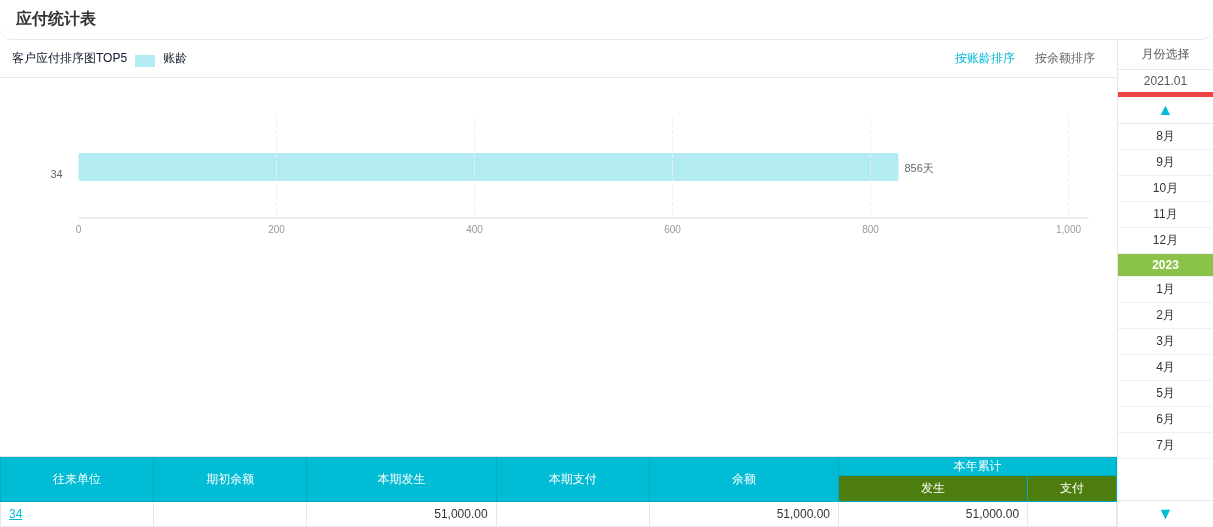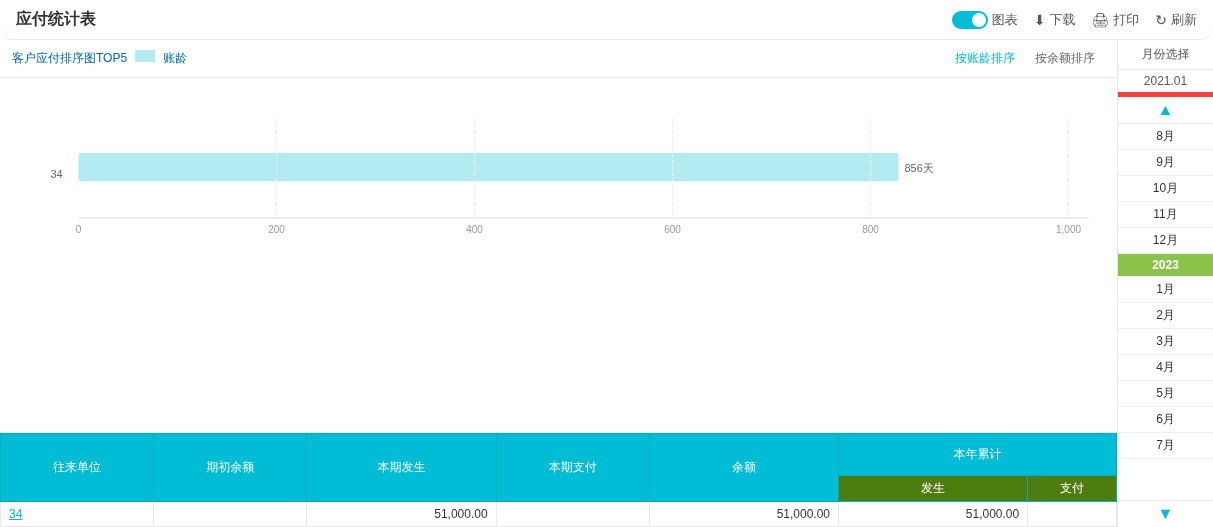--- a/index.html
+++ b/index.html
@@ -19,35 +19,35 @@
     .toggle-slider:before { content: ''; position: absolute; width: 14px; height: 14px; left: 20px; top: 2px; background: white; border-radius: 50%; }
 
     
     .main-content { display: flex; flex: 1; overflow: hidden; }
 
     
     .chart-area { flex: 1; display: flex; flex-direction: column; overflow: hidden; }
 
     
     .chart-header { display: flex; align-items: center; justify-content: space-between; padding: 8px 12px; border-bottom: 1px solid #e8e8e8; }
-    .chart-legend { display: flex; align-items: flex-start; gap: 8px; font-size: 12px; color: #0369a1; }
+    .chart-legend { display: flex; align-items: flex-end; gap: 8px; font-size: 12px; color: #0f172a; }
     .legend-box { width: 20px; height: 12px; background: #b2ebf2; border: 1px solid #b2ebf2; }
     .chart-sort-btns { display: flex; gap: 0; }
     .sort-btn { padding: 2px 10px; border: none; background: none; cursor: pointer; font-size: 12px; color: #666; }
     .sort-btn.active { color: #00bcd4; border-bottom: 2px solid #00bcd4; }
     .sort-btn:first-child { border-bottom: none; }
 
     
     .chart-wrapper { flex: 1; position: relative; padding: 10px 10px 10px 40px; min-height: 200px; }
 
     
     .table-section { border-top: 1px solid #e8e8e8; overflow: auto; max-height: 130px; }
 
     table { width: 100%; border-collapse: collapse; }
-    .table-header-row td, .table-header-row th { background: #00bcd4; color: #fff; text-align: center; padding: 12px 4px; font-weight: normal; border: 1px solid #00acc1; font-size: 12px; }
+    .table-header-row td, .table-header-row th { background: #00bcd4; color: #fff; text-align: center; padding: 0 4px; font-weight: normal; border: 1px solid #00acc1; font-size: 12px; }
     .table-sub-row td { background: #4d7c0f; color: #fff; text-align: center; padding: 4px; border: 1px solid #00acc1; font-size: 12px; }
     .table-data-row td { padding: 5px 8px; border: 1px solid #e8e8e8; font-size: 12px; text-align: right; }
     .table-data-row td:first-child { text-align: left; color: #00bcd4; text-decoration: underline; cursor: pointer; }
     .colspan-header { background: #00bcd4; color: #fff; }
 
     
     .sidebar { width: 96px; background: #fff; border-left: 1px solid #e8e8e8; display: flex; flex-direction: column; overflow: hidden; }
     .sidebar-title { background: #fff; padding: 6px 4px; font-size: 12px; color: #555; border-bottom: 1px solid #e8e8e8; text-align: center; }
     .sidebar-date { background: #fff; padding: 4px; font-size: 12px; color: #555; text-align: center; border-bottom: 5px solid #ef4444; }
     .sidebar-months { flex: 1; overflow-y: auto; overflow-x: hidden; }
@@ -61,41 +61,20 @@
     
     .bar-chart-svg { width: 100%; height: 180px; }
   </style>
 </head>
 <body>
 
 <div class="app-container">
 
   <div class="header">
     <span class="header-title">应付统计表</span>
-    <div class="header-actions">
-      <div class="header-action">
-        <label class="toggle-switch">
-
-          <span class="toggle-slider"></span>
-        </label>
-        <span>图表</span>
-      </div>
-      <div class="header-action">
-        <span style="font-size:14px;">⬇</span>
-        <span>下载</span>
-      </div>
-      <div class="header-action">
-        <span style="font-size:14px;">🖨</span>
-        <span>打印</span>
-      </div>
-      <div class="header-action">
-        <span style="font-size:14px;">↻</span>
-        <span>刷新</span>
-      </div>
-    </div>
   </div>
 
   <div class="main-content">
 
     <div class="chart-area">
 
       <div class="chart-header">
         <div class="chart-legend">
           <span>客户应付排序图TOP5</span>
           <div class="legend-box"></div>

